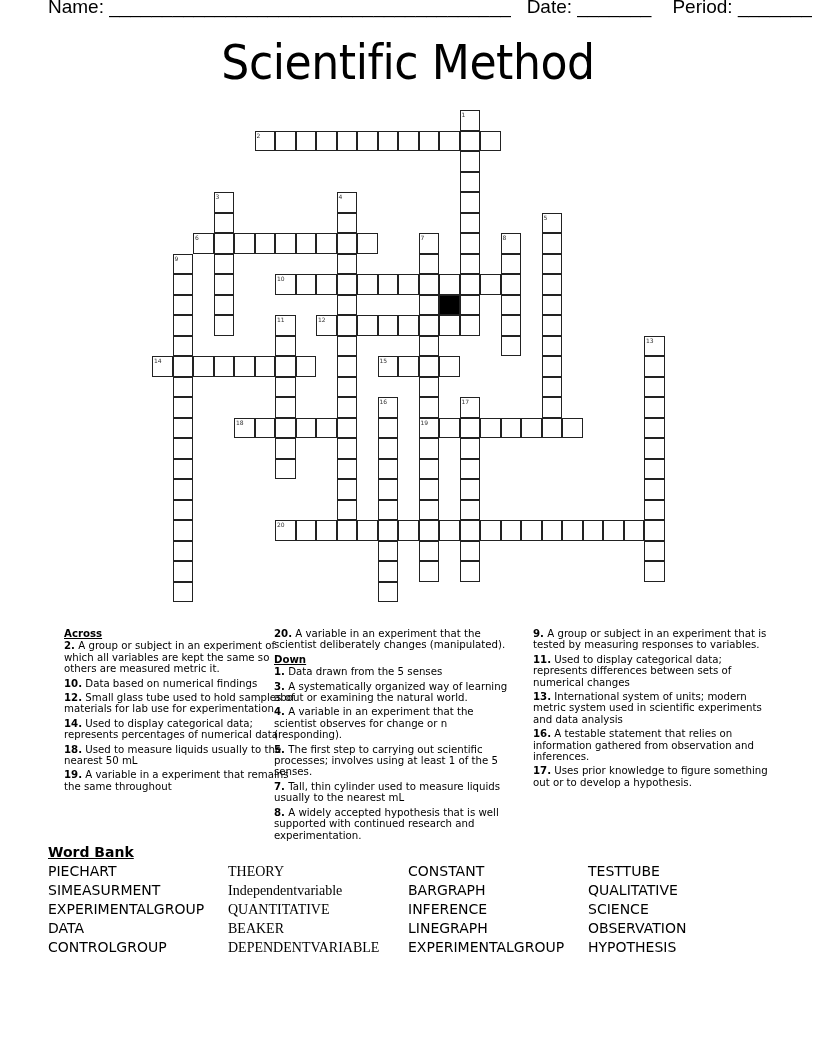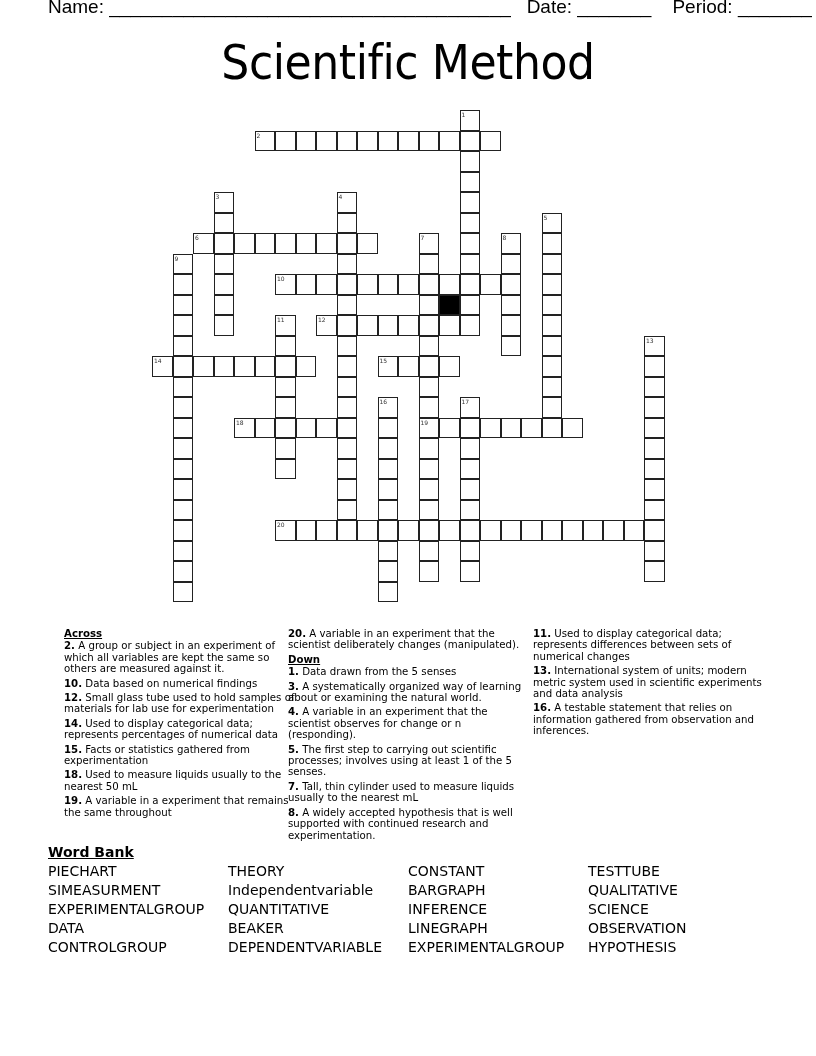--- a/index.html
+++ b/index.html
@@ -252,53 +252,54 @@
     <div class="cell" style="left: 541.5px; top: 520px;"></div>
     <div class="cell" style="left: 562px; top: 520px;"></div>
     <div class="cell" style="left: 582.5px; top: 520px;"></div>
     <div class="cell" style="left: 603px; top: 520px;"></div>
     <div class="cell" style="left: 623.5px; top: 520px;"></div>
     <div class="cell black" style="left: 439px; top: 294.5px;"></div>
   </div>
 
 <div class="clues" style="left:64px;width:238px;" id="clues-col1">
     <div class="sec">Across</div>
-    <div class="clue"><b>2.</b><span> A group or subject in an experiment of which all variables are kept the same so others are measured against it.</span></div>
+    <div class="clue"><b>2.</b><span> A group or subject in an experiment of which all variables are kept the same so others are measured metric it.</span></div>
     <div class="clue"><b>10.</b><span> Data based on numerical findings</span></div>
     <div class="clue"><b>12.</b><span> Small glass tube used to hold samples of materials for lab use for experimentation</span></div>
     <div class="clue"><b>14.</b><span> Used to display categorical data; represents percentages of numerical data</span></div>
-    <div class="clue"><b>15.</b><span> Facts or statistics gathered from experimentation</span></div>
     <div class="clue"><b>18.</b><span> Used to measure liquids usually to the nearest 50 mL</span></div>
     <div class="clue"><b>19.</b><span> A variable in a experiment that remains the same throughout</span></div>
   </div>
-<div class="clues" style="left:288px;width:240px;" id="clues-col2">
+<div class="clues" style="left:274px;width:240px;" id="clues-col2">
     <div class="clue"><b>20.</b><span> A variable in an experiment that the scientist deliberately changes (manipulated).</span></div>
     <div class="sec">Down</div>
     <div class="clue"><b>1.</b><span> Data drawn from the 5 senses</span></div>
     <div class="clue"><b>3.</b><span> A systematically organized way of learning about or examining the natural world.</span></div>
     <div class="clue"><b>4.</b><span> A variable in an experiment that the scientist observes for change or n (responding).</span></div>
     <div class="clue"><b>5.</b><span> The first step to carrying out scientific processes; involves using at least 1 of the 5 senses.</span></div>
     <div class="clue"><b>7.</b><span> Tall, thin cylinder used to measure liquids usually to the nearest mL</span></div>
     <div class="clue"><b>8.</b><span> A widely accepted hypothesis that is well supported with continued research and experimentation.</span></div>
   </div>
 <div class="clues" style="left:533px;width:235px;" id="clues-col3">
+    <div class="clue"><b>9.</b><span> A group or subject in an experiment that is tested by measuring responses to variables.</span></div>
     <div class="clue"><b>11.</b><span> Used to display categorical data; represents differences between sets of numerical changes</span></div>
     <div class="clue"><b>13.</b><span> International system of units; modern metric system used in scientific experiments and data analysis</span></div>
     <div class="clue"><b>16.</b><span> A testable statement that relies on information gathered from observation and inferences.</span></div>
+    <div class="clue"><b>17.</b><span> Uses prior knowledge to figure something out or to develop a hypothesis.</span></div>
   </div>
 
 <div class="wb-title">Word Bank</div>
 <div class="wb" style="left:48px;" id="wb0">
     <div>PIECHART</div>
     <div>SIMEASURMENT</div>
     <div>EXPERIMENTALGROUP</div>
     <div>DATA</div>
     <div>CONTROLGROUP</div>
   </div>
-<div class="wb" style="left:228px;" id="wb1">
+<div class="wb" style="left:228px;font-family:Liberation Serif, serif;" id="wb1">
     <div>THEORY</div>
     <div>Independentvariable</div>
     <div>QUANTITATIVE</div>
     <div>BEAKER</div>
     <div>DEPENDENTVARIABLE</div>
   </div>
 <div class="wb" style="left:408px;" id="wb2">
     <div>CONSTANT</div>
     <div>BARGRAPH</div>
     <div>INFERENCE</div>

